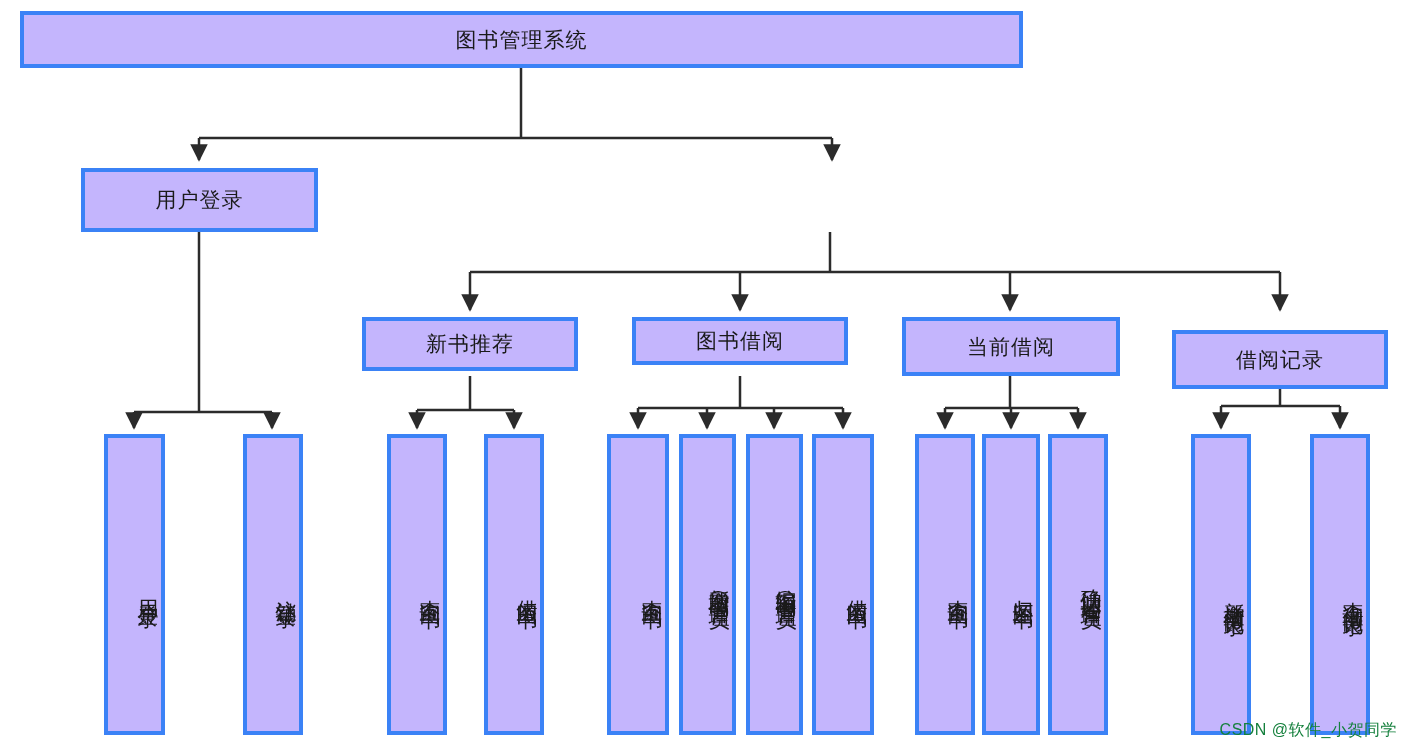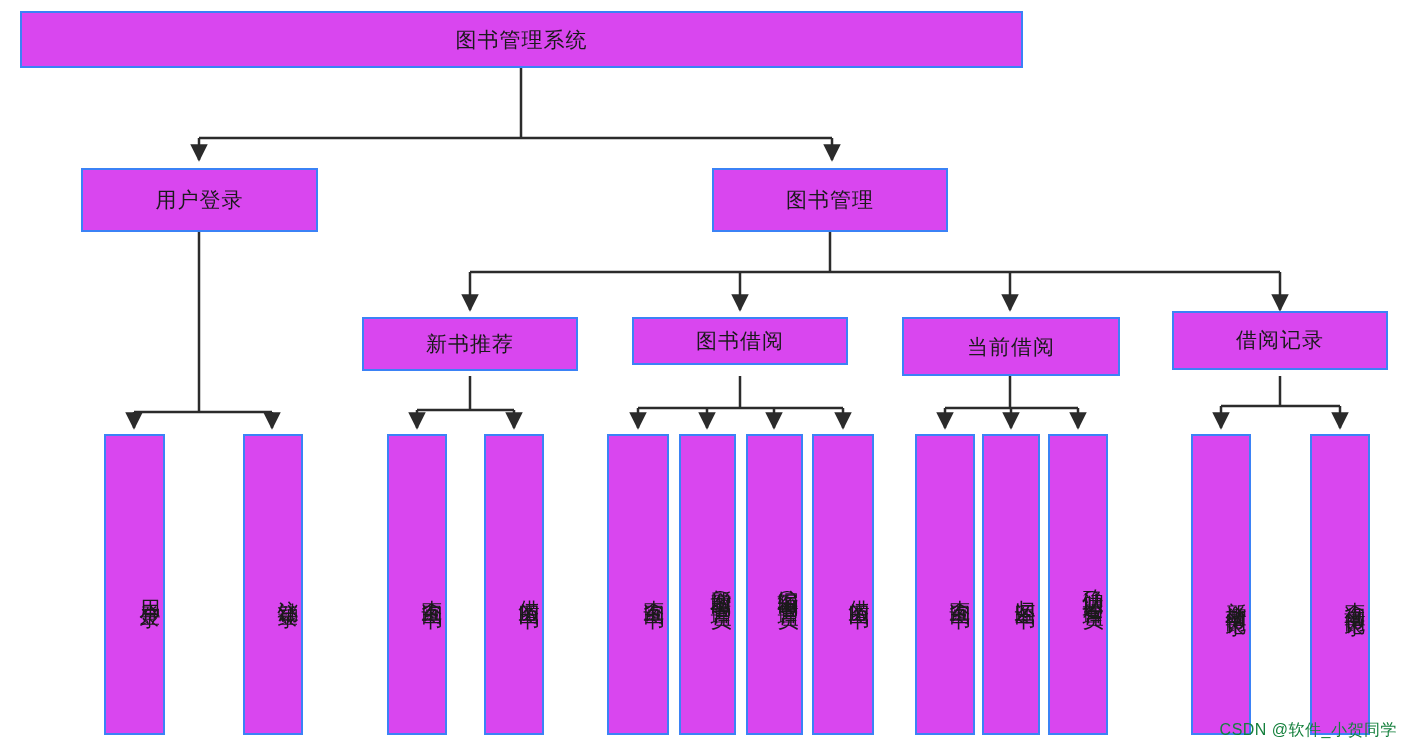--- a/index.html
+++ b/index.html
@@ -13,22 +13,22 @@
   #canvas {
     position: relative;
     width: 1405px;
     height: 747px;
     background: #ffffff;
     overflow: hidden;
   }
   .node {
     position: absolute;
     box-sizing: border-box;
-    border: 2px solid #3b82f6;
-    background: #d946ef;
+    border: 4px solid #3b82f6;
+    background: #c4b5fd;
     display: flex;
     align-items: center;
     justify-content: center;
     color: #1a1a1a;
   }
   .node.horiz {
     font-size: 21px;
     letter-spacing: 1px;
     line-height: 1.2;
   }
@@ -119,34 +119,31 @@
     </g>
   </svg>
 
   <div class="node horiz" style="left:20px; top:11px; width:1003px; height:57px;">
     <span class="label">图书管理系统</span>
   </div>
 
   <div class="node horiz" style="left:81px; top:168px; width:237px; height:64px;">
     <span class="label">用户登录</span>
   </div>
-  <div class="node horiz" style="left:712px; top:168px; width:236px; height:64px;">
-    <span class="label">图书管理</span>
-  </div>
 
   <div class="node horiz" style="left:362px; top:317px; width:216px; height:54px;">
     <span class="label">新书推荐</span>
   </div>
   <div class="node horiz" style="left:632px; top:317px; width:216px; height:48px;">
     <span class="label">图书借阅</span>
   </div>
   <div class="node horiz" style="left:902px; top:317px; width:218px; height:59px;">
     <span class="label">当前借阅</span>
   </div>
-  <div class="node horiz" style="left:1172px; top:311px; width:216px; height:59px;font-family:Liberation Serif, serif;">
+  <div class="node horiz" style="left:1172px; top:330px; width:216px; height:59px;">
     <span class="label">借阅记录</span>
   </div>
 
   <div class="node vert" style="left:104px; top:434px; width:61px; height:301px;">
     <span class="label">用户登录</span>
   </div>
   <div class="node vert" style="left:243px; top:434px; width:60px; height:301px;">
     <span class="label">注销登录</span>
   </div>
   <div class="node vert" style="left:387px; top:434px; width:60px; height:301px;">

